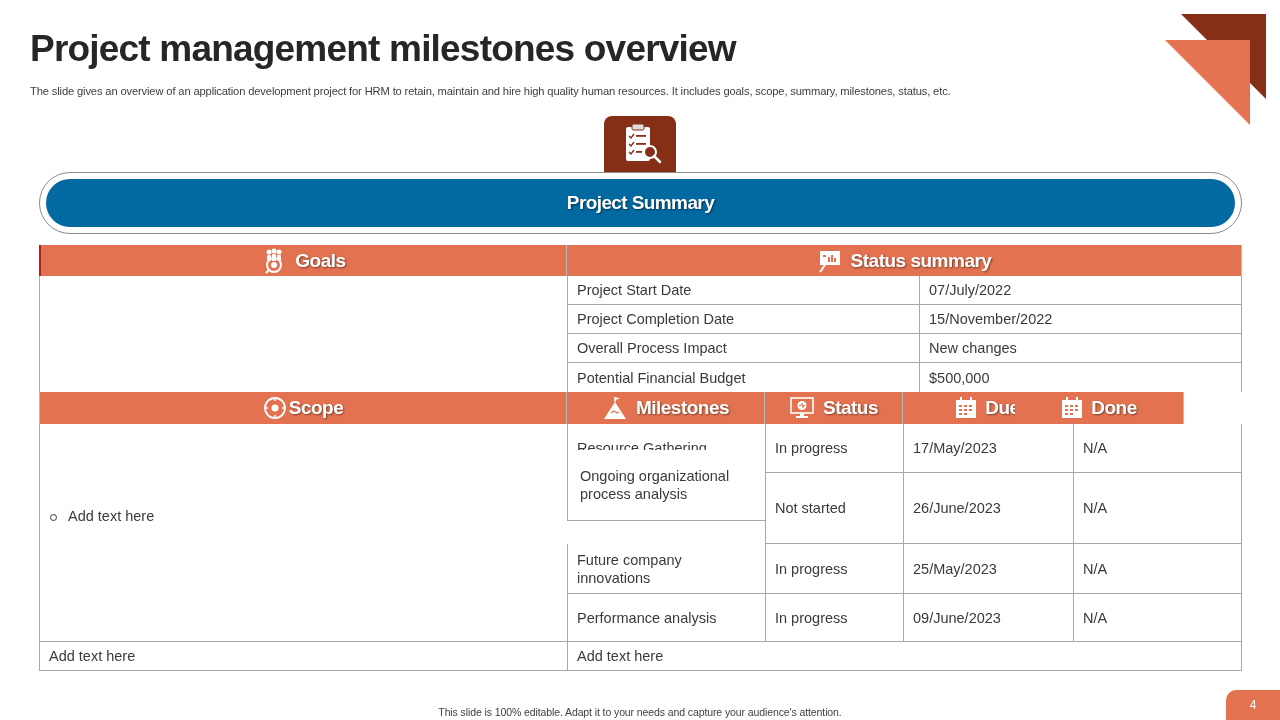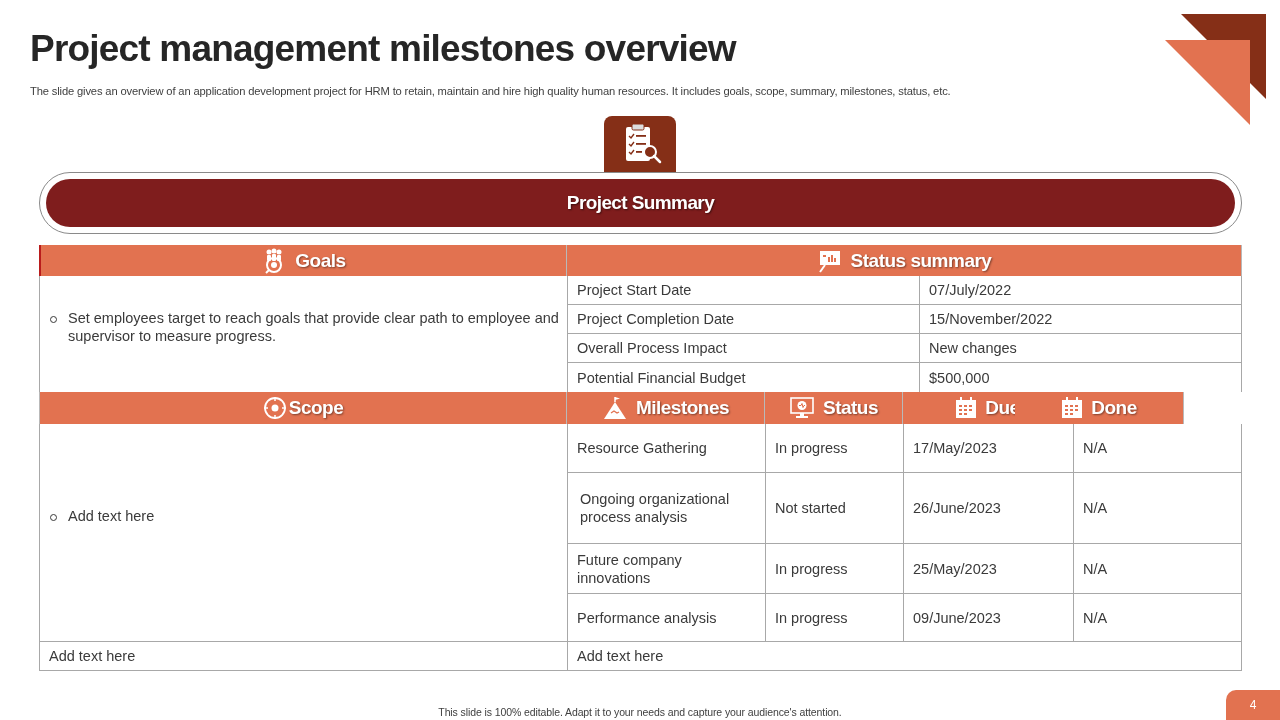--- a/index.html
+++ b/index.html
@@ -27,21 +27,21 @@
     background: #852f17; border-radius: 8px 8px 0 0;
     display: flex; align-items: center; justify-content: center;
   }
 
   .summary-outer {
     position: absolute; left: 39px; top: 172px; width: 1203px; height: 62px;
     border: 1px solid #8a8a8a; border-radius: 31px; background: #fff;
   }
   .summary-bar {
     position: absolute; left: 46px; top: 179px; width: 1189px; height: 48px;
-    background: #7f1d1d; border-radius: 24px;
+    background: #0369a1; border-radius: 24px;
     display: flex; align-items: center; justify-content: center;
   }
   .summary-bar span {
     color: #fff; font-weight: 700; font-size: 19px; letter-spacing: -0.6px;
     text-shadow: 1px 1px 2px rgba(0,0,0,0.5);
   }
 
   .hdr {
     position: absolute; background: #e27250; color: #fff; font-weight: 700;
     display: flex; align-items: center; justify-content: center; gap: 8px;
@@ -129,21 +129,20 @@
     <rect x="11" y="8" width="2" height="5" fill="#e27250"></rect>
       <rect x="14" y="6" width="2" height="7" fill="#e27250"></rect>
       <rect x="17" y="9" width="2" height="4" fill="#e27250"></rect>
     <path d="M8 16 l-5 7" stroke="#fff" stroke-width="2"></path>
   </svg>
   <span>Status summary</span>
 </div>
 
 <div class="cell" style="left:39px; top:276px; width:528px; height:116px; padding-left:0; border-bottom:none;">
   <ul class="bullets" style="margin-top:-14px;">
-    <li>Set employees target to reach goals that provide clear path to employee and supervisor to measure progress.</li>
   </ul>
 </div>
 
 <div class="cell" style="left:567px; top:276px; width:352px; height:29px;">Project Start Date</div>
 <div class="cell rb" style="left:919px; top:276px; width:323px; height:29px;">07/July/2022</div>
 
 <div class="cell" style="left:567px; top:305px; width:352px; height:29px;">Project Completion Date</div>
 <div class="cell rb" style="left:919px; top:305px; width:323px; height:29px;">15/November/2022</div>
 
 <div class="cell" style="left:567px; top:334px; width:352px; height:29px;">Overall Process Impact</div>
@@ -227,21 +226,21 @@
   <ul class="bullets" style="margin-top:83px; padding-right:60px;">
     <li>Add text here</li>
   </ul>
 </div>
 
 <div class="cell" style="left:567px; top:424px; width:198px; height:49px;">Resource Gathering</div>
 <div class="cell" style="left:765px; top:424px; width:138px; height:49px;">In progress</div>
 <div class="cell" style="left:903px; top:424px; width:170px; height:49px;">17/May/2023</div>
 <div class="cell rb" style="left:1073px; top:424px; width:169px; height:49px;">N/A</div>
 
-<div class="cell" style="left:567px; top:473px; width:198px; height:71px; padding-right:20px;padding-left:12px;">Ongoing organizational process analysis</div>
+<div class="cell" style="left:567px; top:450px; width:198px; height:71px; padding-right:20px;padding-left:12px;">Ongoing organizational process analysis</div>
 <div class="cell" style="left:765px; top:473px; width:138px; height:71px;">Not started</div>
 <div class="cell" style="left:903px; top:473px; width:170px; height:71px;">26/June/2023</div>
 <div class="cell rb" style="left:1073px; top:473px; width:169px; height:71px;">N/A</div>
 
 <div class="cell" style="left:567px; top:544px; width:198px; height:50px; padding-right:60px;">Future company innovations</div>
 <div class="cell" style="left:765px; top:544px; width:138px; height:50px;">In progress</div>
 <div class="cell" style="left:903px; top:544px; width:170px; height:50px;">25/May/2023</div>
 <div class="cell rb" style="left:1073px; top:544px; width:169px; height:50px;">N/A</div>
 
 <div class="cell" style="left:567px; top:594px; width:198px; height:48px;">Performance analysis</div>

